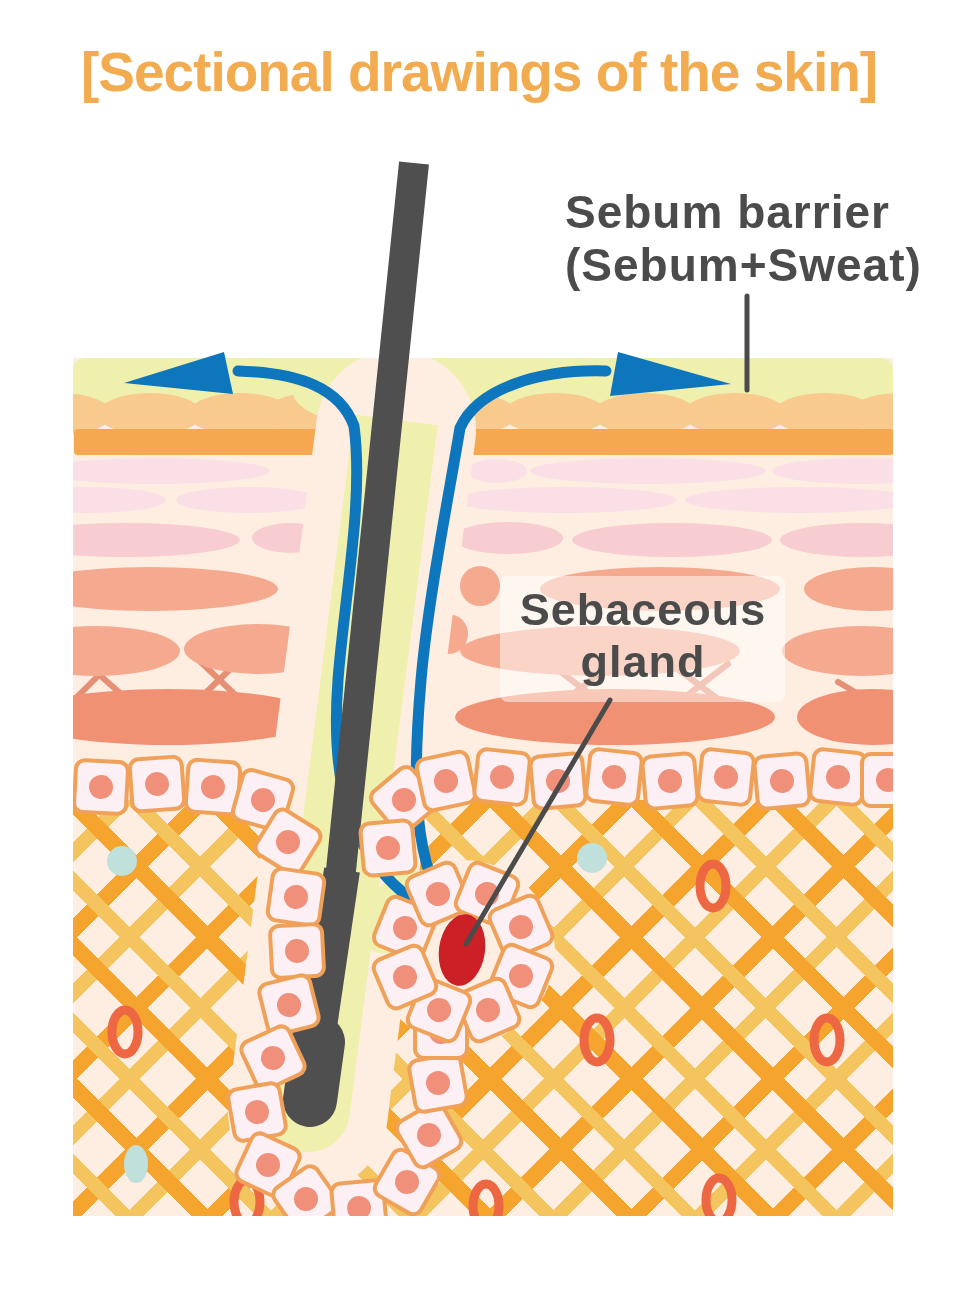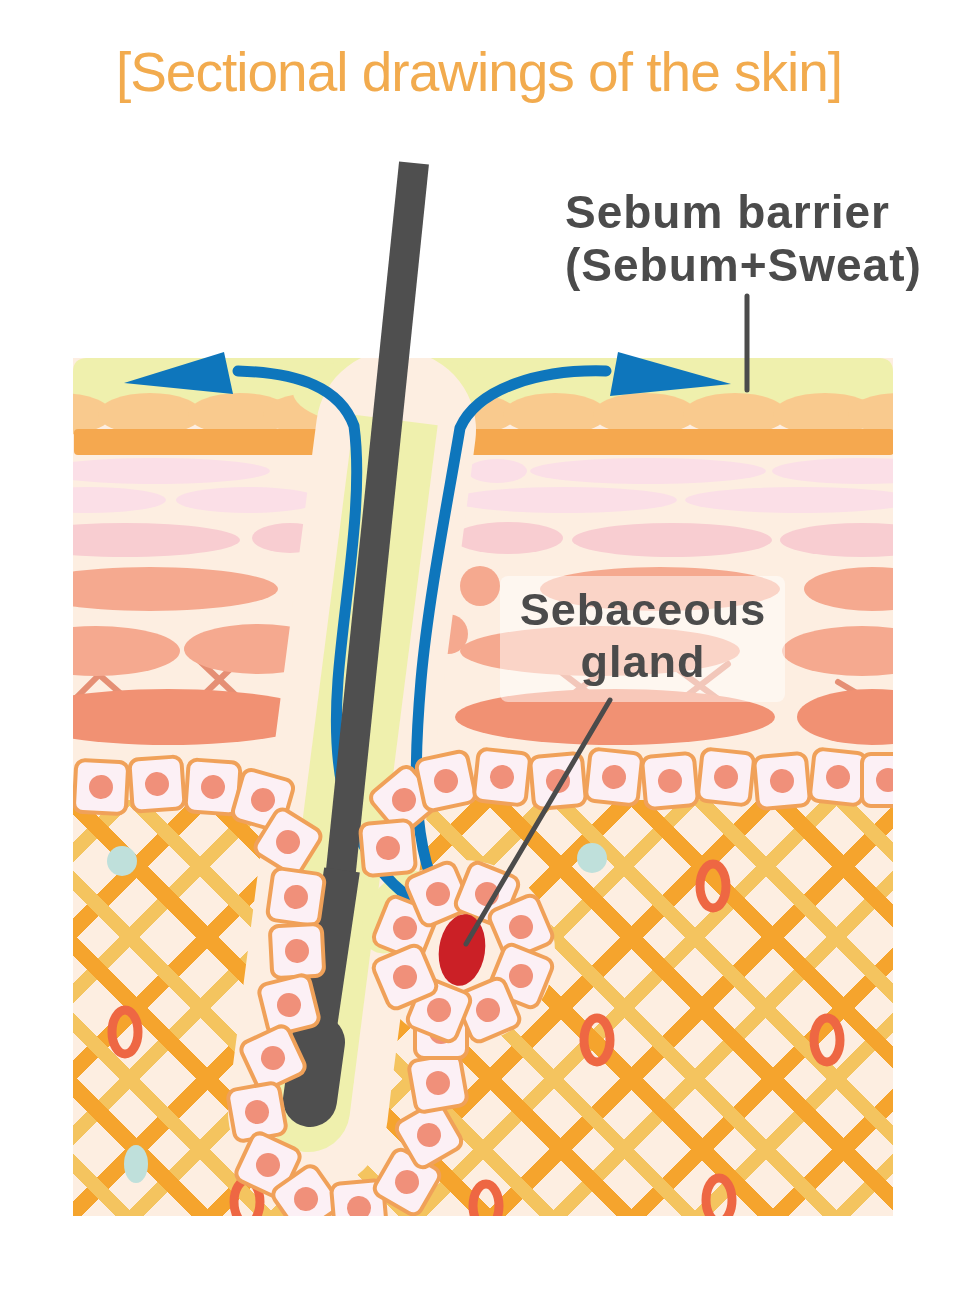--- a/index.html
+++ b/index.html
@@ -1,19 +1,19 @@
 <!DOCTYPE html>
 <html style="--title-orange: #f2ab4e; --label-gray: #4b4b4b; --sebum-yellow: #eff0ad; --flow-blue: #0e76bc; --hair-gray: #4f4f4f; --skin-cream: #fdeee1; --corneum-oval: #f9ca8e; --corneum-bar: #f5a84f; --cell-fill: #fcf0f5; --cell-stroke: #f0a159; --cell-nucleus: #f0907a; --gland-red: #cb2026; --hatch-dark: #f5a42d; --hatch-light: #f4c45f; --vessel-red: #ee6743; --dot-teal: #bfe0db; --row-pale: #fbdfe7; --row-pink: #f8cdd1; --row-salmon: #f5a98f; --row-deep: #f19173; --connector-salmon: #e58f74;"><head>
 <meta charset="utf-8">
 <style>
   html,body{margin:0;padding:0;background:#ffffff;}
   .stage{position:relative;width:958px;height:1292px;background:#fff;overflow:hidden;
          font-family:"Liberation Sans",sans-serif;}
   .page-title{position:absolute;top:40px;left:0;right:0;text-align:center;
-         font-size:55px;font-weight:normal;letter-spacing:-1px;color:var(--title-orange);}
+         font-size:55px;font-weight:bold;letter-spacing:-1px;color:var(--title-orange);}
   .illo-bg{position:absolute;left:73px;top:358px;width:820px;height:858px;
          background:var(--skin-cream);}
   .hatch{position:absolute;left:73px;top:800px;width:820px;height:416px;
      background:
        repeating-linear-gradient(45deg, transparent 0 30px, var(--hatch-light) 30px 44px,
           transparent 44px 84px, var(--hatch-dark) 84px 100px),
        repeating-linear-gradient(135deg, transparent 0 30px, var(--hatch-light) 30px 44px,
           transparent 44px 84px, var(--hatch-dark) 84px 100px);}
   svg.overlay{position:absolute;left:0;top:0;}
   .sebum{fill:var(--sebum-yellow);}

